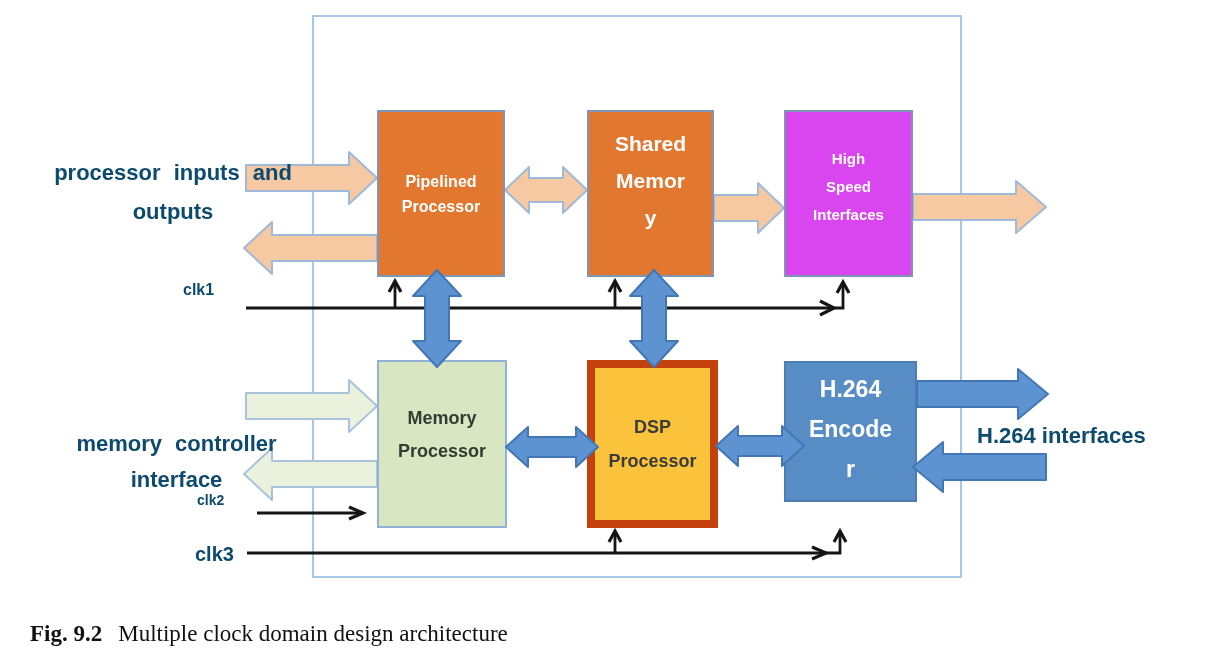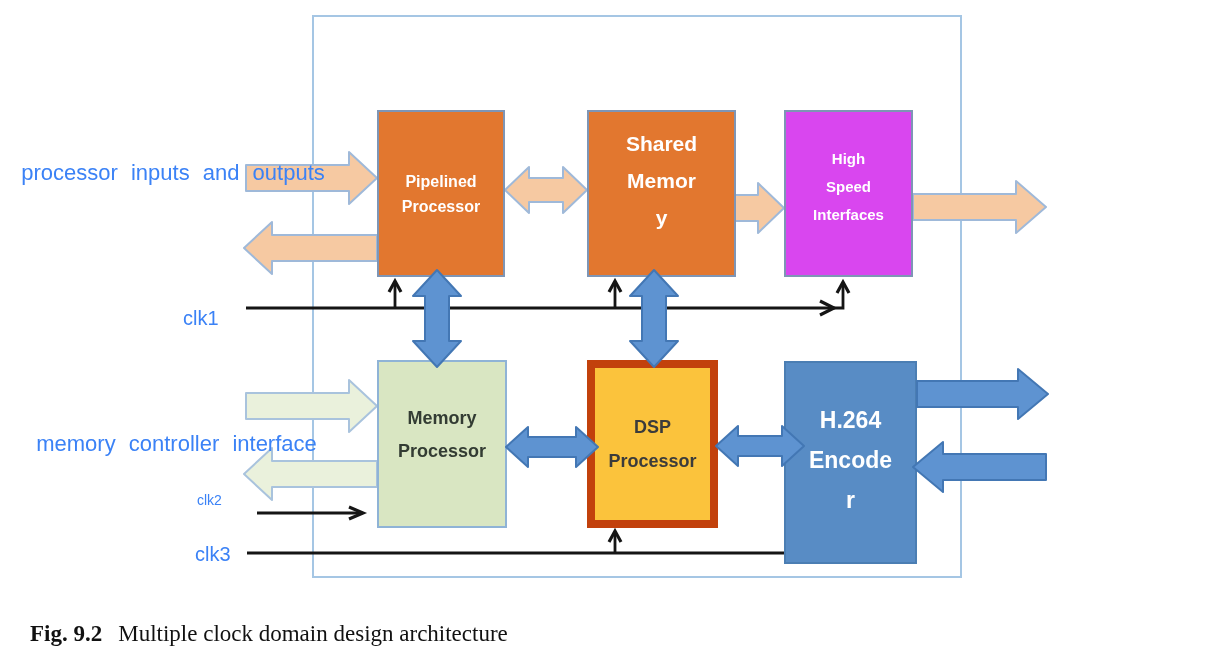--- a/index.html
+++ b/index.html
@@ -24,31 +24,31 @@
   .clkline{fill:none;stroke:#151515;stroke-width:2.8;}
   .clkhead{fill:none;stroke:#151515;stroke-width:3.2;stroke-linejoin:miter;}
   .block{
     position:absolute;
     display:flex;flex-direction:column;align-items:center;justify-content:center;
     text-align:center;font-weight:bold;
     box-sizing:border-box;
   }
   .block span{display:block;}
   .blk-pp{left:377px;top:110px;width:128px;height:167px;background:#e2772f;border:2px solid #7e95b5;color:#ffffff;font-size:16px;line-height:25px;}
-  .blk-sm{left:587px;top:110px;width:149px;height:167px;background:#e2772f;border:2px solid #7e95b5;color:#ffffff;font-size:21px;line-height:37px;padding-bottom:26px;}
+  .blk-sm{left:587px;top:110px;width:127px;height:167px;background:#e2772f;border:2px solid #7e95b5;color:#ffffff;font-size:21px;line-height:37px;padding-bottom:26px;}
   .blk-hsi{left:784px;top:110px;width:129px;height:167px;background:#d946ef;border:2px solid #7e95b5;color:#ffffff;font-size:15px;line-height:28px;padding-bottom:14px;}
   .blk-mc{left:377px;top:360px;width:130px;height:168px;background:#d9e6c2;border:2px solid #8fb3d6;color:#333c33;font-size:18px;line-height:33px;padding-bottom:18px;}
   .blk-dsp{left:587px;top:360px;width:131px;height:168px;background:#fbc33c;border:8px solid #c2410c;color:#3b3b3b;font-size:18px;line-height:34px;}
-  .blk-h264{left:784px;top:361px;width:133px;height:203px;background:#588cc5;border:2px solid #4b7eb3;color:#ffffff;font-size:23px;line-height:40px;padding-bottom:6px;}
-  .side-label{position:absolute;font-weight:normal;color:#3b82f6;}
+  .blk-h264{left:784px;top:361px;width:133px;height:141px;background:#588cc5;border:2px solid #4b7eb3;color:#ffffff;font-size:23px;line-height:40px;padding-bottom:6px;}
+  .side-label{position:absolute;font-weight:bold;color:#0c4a6e;}
   .lbl-proc{left:18px;top:153px;width:310px;text-align:center;font-size:22px;line-height:39px;word-spacing:7px;}
   .lbl-mem{left:34px;top:426px;width:285px;text-align:center;font-size:22px;line-height:36px;word-spacing:7px;}
   .lbl-ext{left:1052px;top:192px;font-size:22px;line-height:34px;text-align:left;}
   .lbl-h264{left:977px;top:423px;font-size:22px;}
-  .lbl-clk1{left:183px;top:307px;font-size:20px;}
+  .lbl-clk1{left:183px;top:281px;font-size:16px;}
   .lbl-clk2{left:197px;top:492px;font-size:14px;}
   .lbl-clk3{left:195px;top:543px;font-size:20px;}
   .caption{
     position:absolute;left:30px;top:621px;
     font-family:"Liberation Serif",serif;
     font-size:23px;color:#111111;white-space:nowrap;text-align:center;
   }
   .cap-b{font-weight:bold;margin-right:16px;}
 </style>
 </head>
@@ -133,20 +133,21 @@
   </svg>
 
   <div class="side-label lbl-proc">
     <span>processor</span>
     <span>inputs and outputs</span>
   </div>
   <div class="side-label lbl-mem">
     <span>memory controller</span>
     <span>interface</span>
   </div>
+  <div class="side-label lbl-h264">H.264 interfaces</div>
   <div class="side-label lbl-clk1">clk1</div>
   <div class="side-label lbl-clk2">clk2</div>
   <div class="side-label lbl-clk3">clk3</div>
 
   <div class="caption">
     <span class="cap-b">Fig. 9.2</span><span class="cap-t">Multiple clock domain design architecture</span>
   </div>
 
 </div>
 

